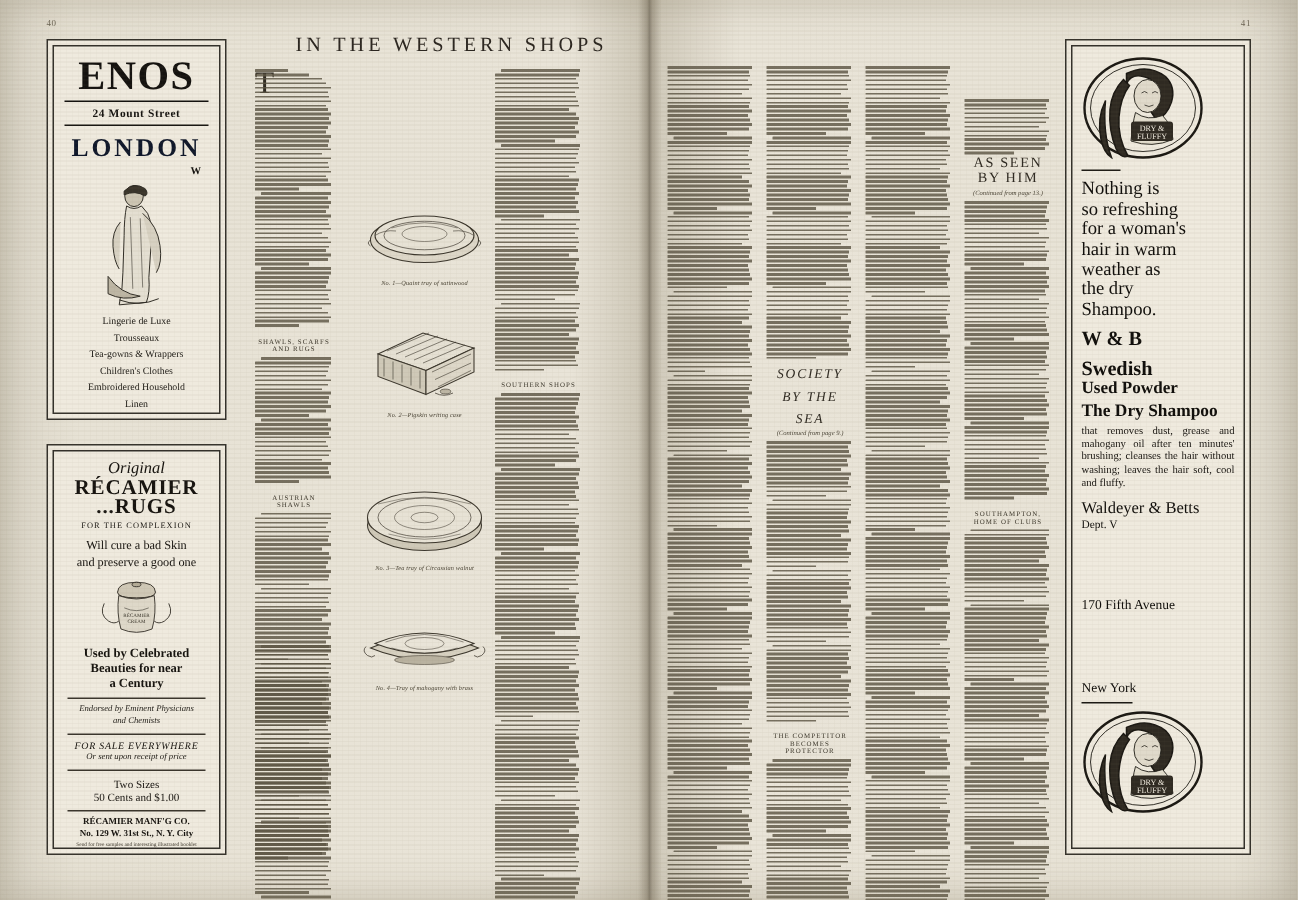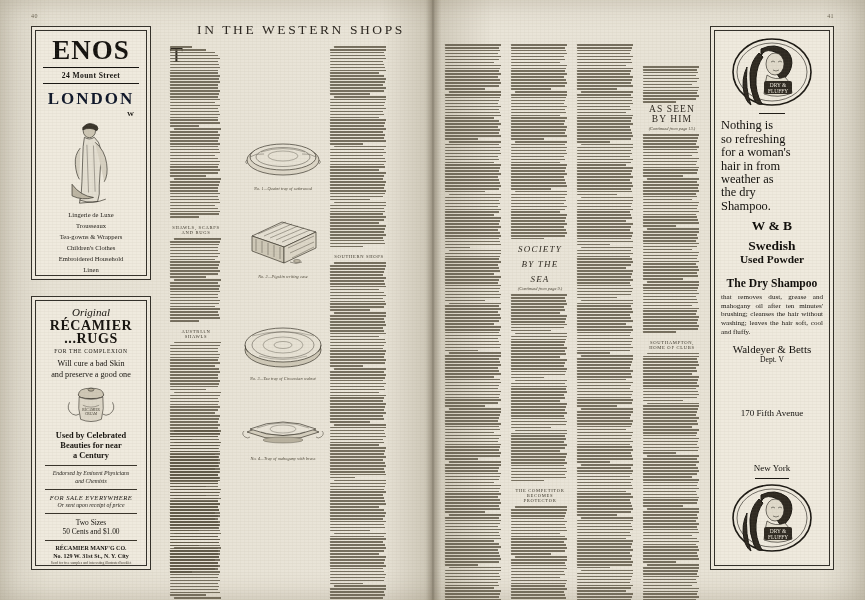--- a/index.html
+++ b/index.html
@@ -104,27 +104,27 @@
   .rec-sale{font-size:6.6px;font-style:italic;letter-spacing:.5px;color:#16130f;}
   .rec-sizes{font-size:7.4px;text-align:center;line-height:9px;color:#16130f;}
   .rec-co{font-size:6px;font-weight:bold;text-align:center;line-height:8px;color:#16130f;}
   .rec-tiny{font-size:3.6px;text-align:center;color:#413b30;margin-top:1px;}
 
   .ad-wb{
     right:31px;top:26px;width:122px;height:542px;
     border:1.5px solid #33302a;
   }
   .ad-wb .inner{position:absolute;inset:3px;border:.7px solid #33302a;
-    display:flex;flex-direction:column;align-items:center;padding:6px 6px 0;}
+    display:flex;flex-direction:column;align-items:flex-start;padding:6px 6px 0;}
   .wb-oval{width:82px;height:70px;margin-bottom:2px;}
   .wb-rule{width:26px;height:1.3px;background:#1b1813;margin:4px 0 5px;}
   .wb-head{font-size:12.4px;line-height:13.4px;color:#100e0b;text-align:left;width:100%;}
   .wb-brand{font-size:13.5px;font-weight:bold;text-align:center;line-height:15px;color:#100e0b;margin-top:5px;}
   .wb-brand2{font-size:11.4px;font-weight:bold;text-align:center;line-height:13px;color:#100e0b;}
-  .wb-dry{font-size:11.6px;font-weight:bold;text-align:center;line-height:13px;color:#100e0b;margin-top:11px;}
+  .wb-dry{font-size:11.6px;font-weight:bold;text-align:center;line-height:13px;color:#100e0b;margin-top:1px;}
   .wb-body{font-size:7.1px;line-height:8.6px;text-align:justify;color:#16130f;margin-top:3px;}
   .wb-body p{margin:0 0 3px;}
   .wb-body p.i{text-indent:6px;}
   .wb-firm{font-size:11px;text-align:center;color:#100e0b;margin-top:4px;line-height:12px;}
   .wb-dept{font-size:7.6px;text-align:center;color:#100e0b;line-height:9px;}
   .wb-addr{font-size:9px;text-align:center;color:#100e0b;line-height:10.5px;margin-top:44px;}
   .wb-rule2{width:34px;height:1.2px;background:#1b1813;margin:5px 0 4px;}
 
   
   .figwrap{position:absolute;width:118px;}
@@ -1519,21 +1519,21 @@
           <path d="M36 38 q8 6 18 2 q6 6 7 16 q-14 6 -28 1 q1-12 3-19z" fill="#e4dfd0" stroke="#1b1813" stroke-width=".6"></path>
           <rect x="33" y="44" width="28" height="13" rx="2" fill="#2f2a22"></rect>
           <text x="47" y="50" font-size="5.4" text-anchor="middle" fill="#efeade" font-family="Liberation Serif, serif">DRY &amp;</text>
           <text x="47" y="55.6" font-size="5.4" text-anchor="middle" fill="#efeade" font-family="Liberation Serif, serif">FLUFFY</text>
         </svg>
         <div class="wb-rule"></div>
         <div class="wb-head">
           <div>Nothing is</div>
           <div>so refreshing</div>
           <div>for a woman's</div>
-          <div>hair in from</div>
+          <div>hair in warm</div>
           <div>weather as</div>
           <div>the dry</div>
           <div>Shampoo.</div>
         </div>
         <div class="wb-brand">W &amp; B</div>
         <div class="wb-brand">Swedish</div>
         <div class="wb-brand2">Used Powder</div>
         <div class="wb-dry">The Dry Shampoo</div>
         <div class="wb-body">
           <p>that removes dust, grease and mahogany oil after ten minutes' brushing; cleanses the hair without washing; leaves the hair soft, cool and fluffy.</p>

